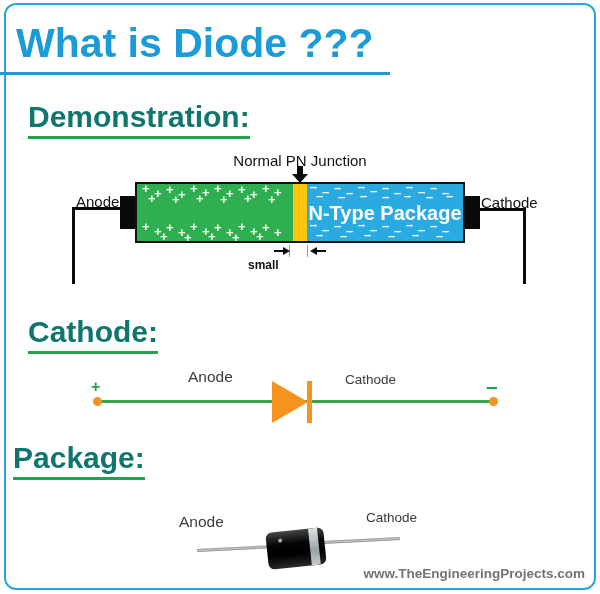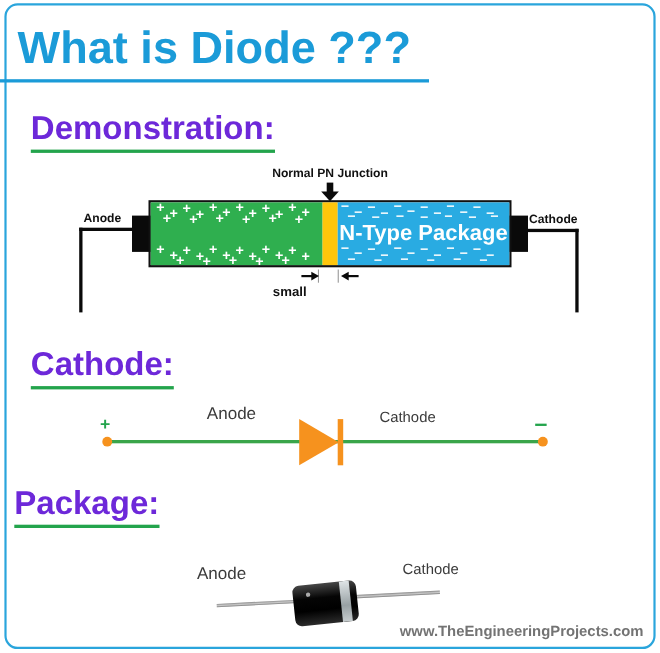--- a/index.html
+++ b/index.html
@@ -12,24 +12,24 @@
   
   #frame{position:absolute;left:4px;top:3px;right:4px;bottom:4px;
     border:2px solid #2AA5DC;border-radius:12px;}
   
   #title-wrap{position:absolute;left:0;top:20px;width:600px;}
   #title{
     display:inline-block;color:#1B9BD8;font-weight:bold;font-size:41px;
     letter-spacing:0px;border-bottom:3px solid #1B9BD8;padding:0 16px 5px 16px;
   }
   .section-heading{
-    display:inline-block;color:#6d28d9;font-weight:bold;font-size:30px;
+    display:inline-block;color:#0f766e;font-weight:bold;font-size:30px;
     border-bottom:3px solid #23A44C;padding-bottom:2px;
   }
-  .lbl-sm{font-size:11px;font-weight:bold;color:#111;white-space:nowrap;}
+  .lbl-sm{font-size:15px;font-weight:normal;color:#111;white-space:nowrap;}
   
   #demo-box{
     position:absolute;left:135px;top:182px;width:326px;height:57px;
     border:2px solid #111;display:flex;
   }
   .region{position:relative;overflow:hidden;}
   .region-label{
     position:absolute;left:0;right:0;top:50%;transform:translateY(-50%);
     text-align:center;color:#fff;font-weight:bold;font-size:20px;z-index:2;
     white-space:nowrap;

